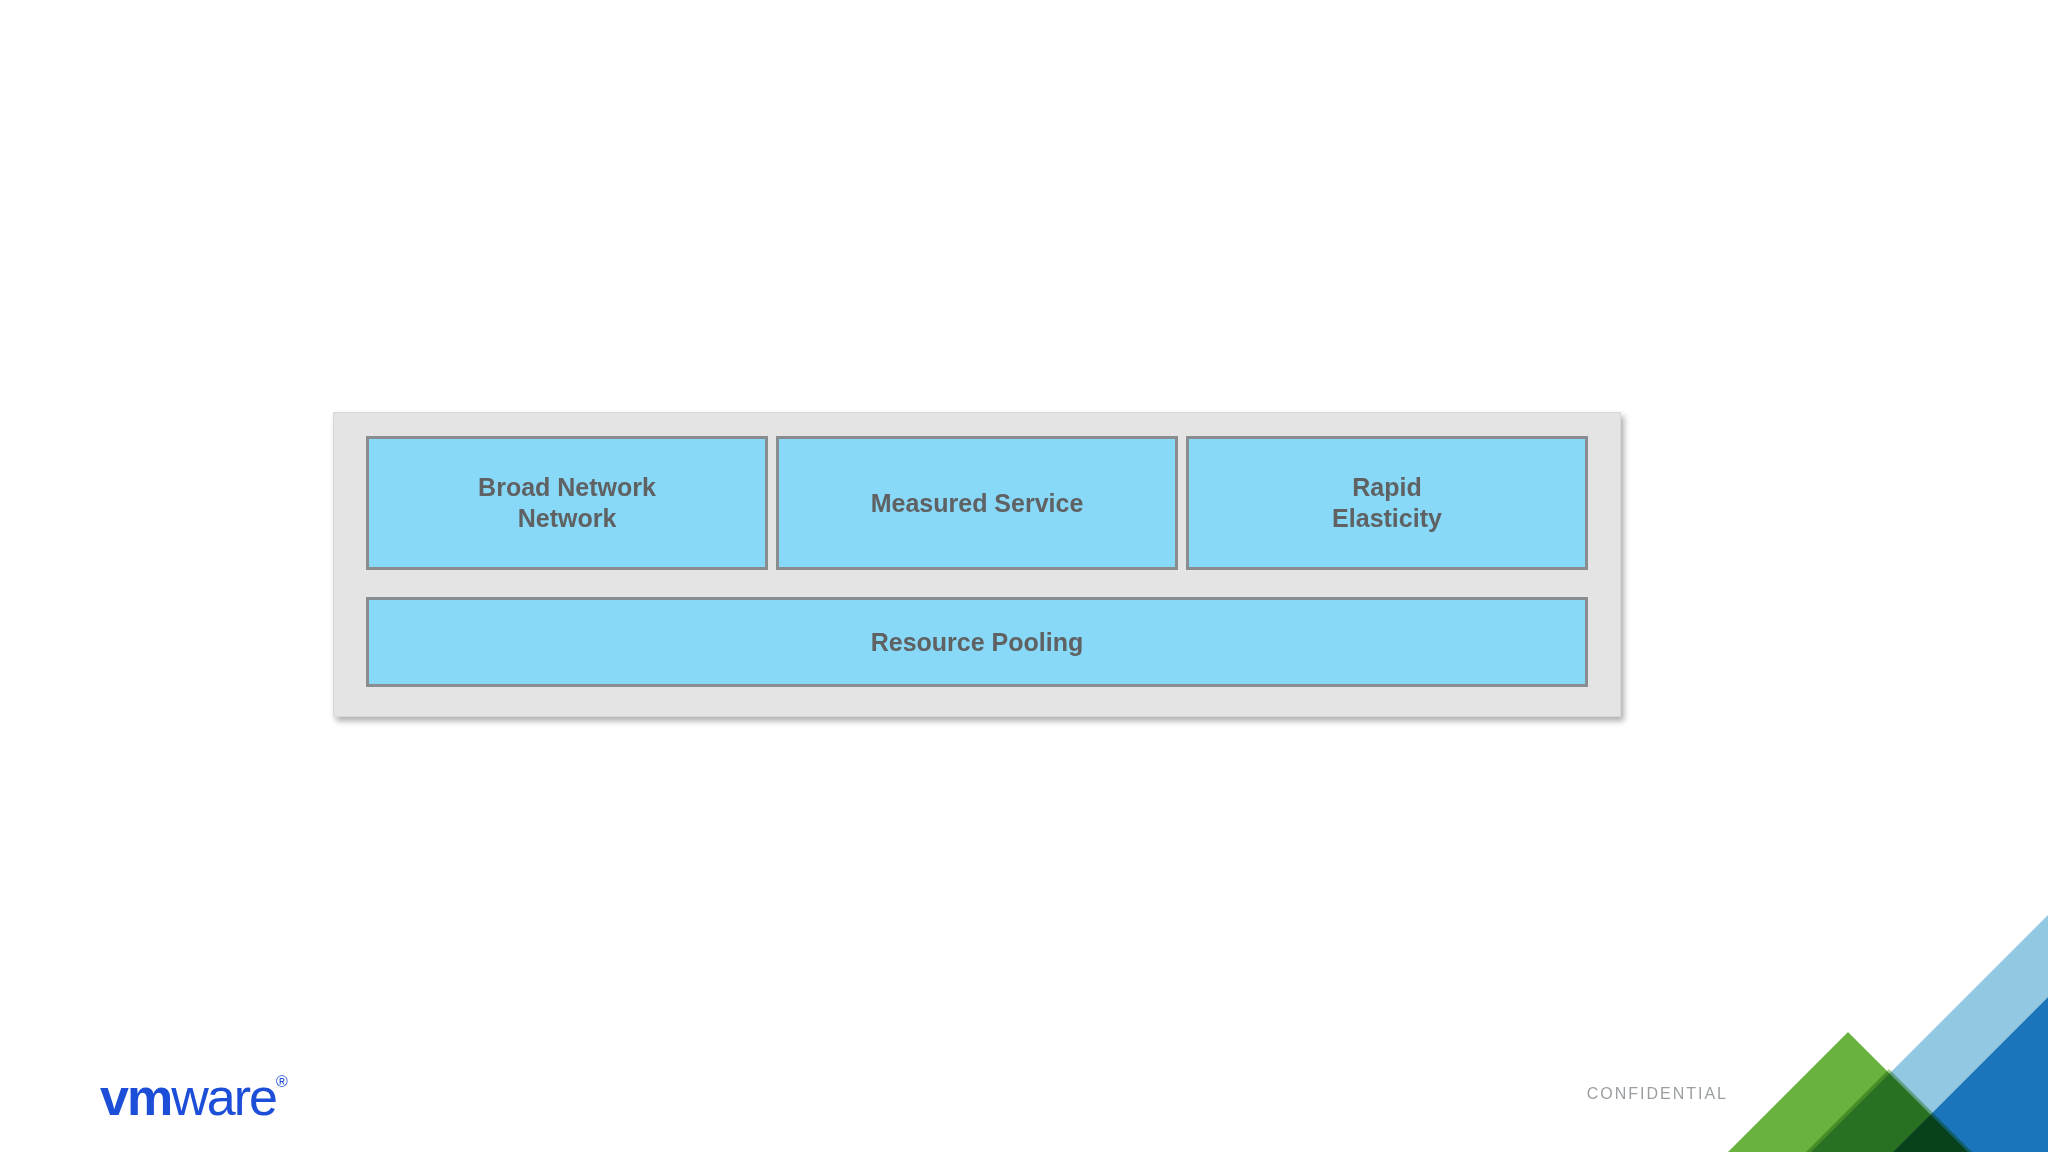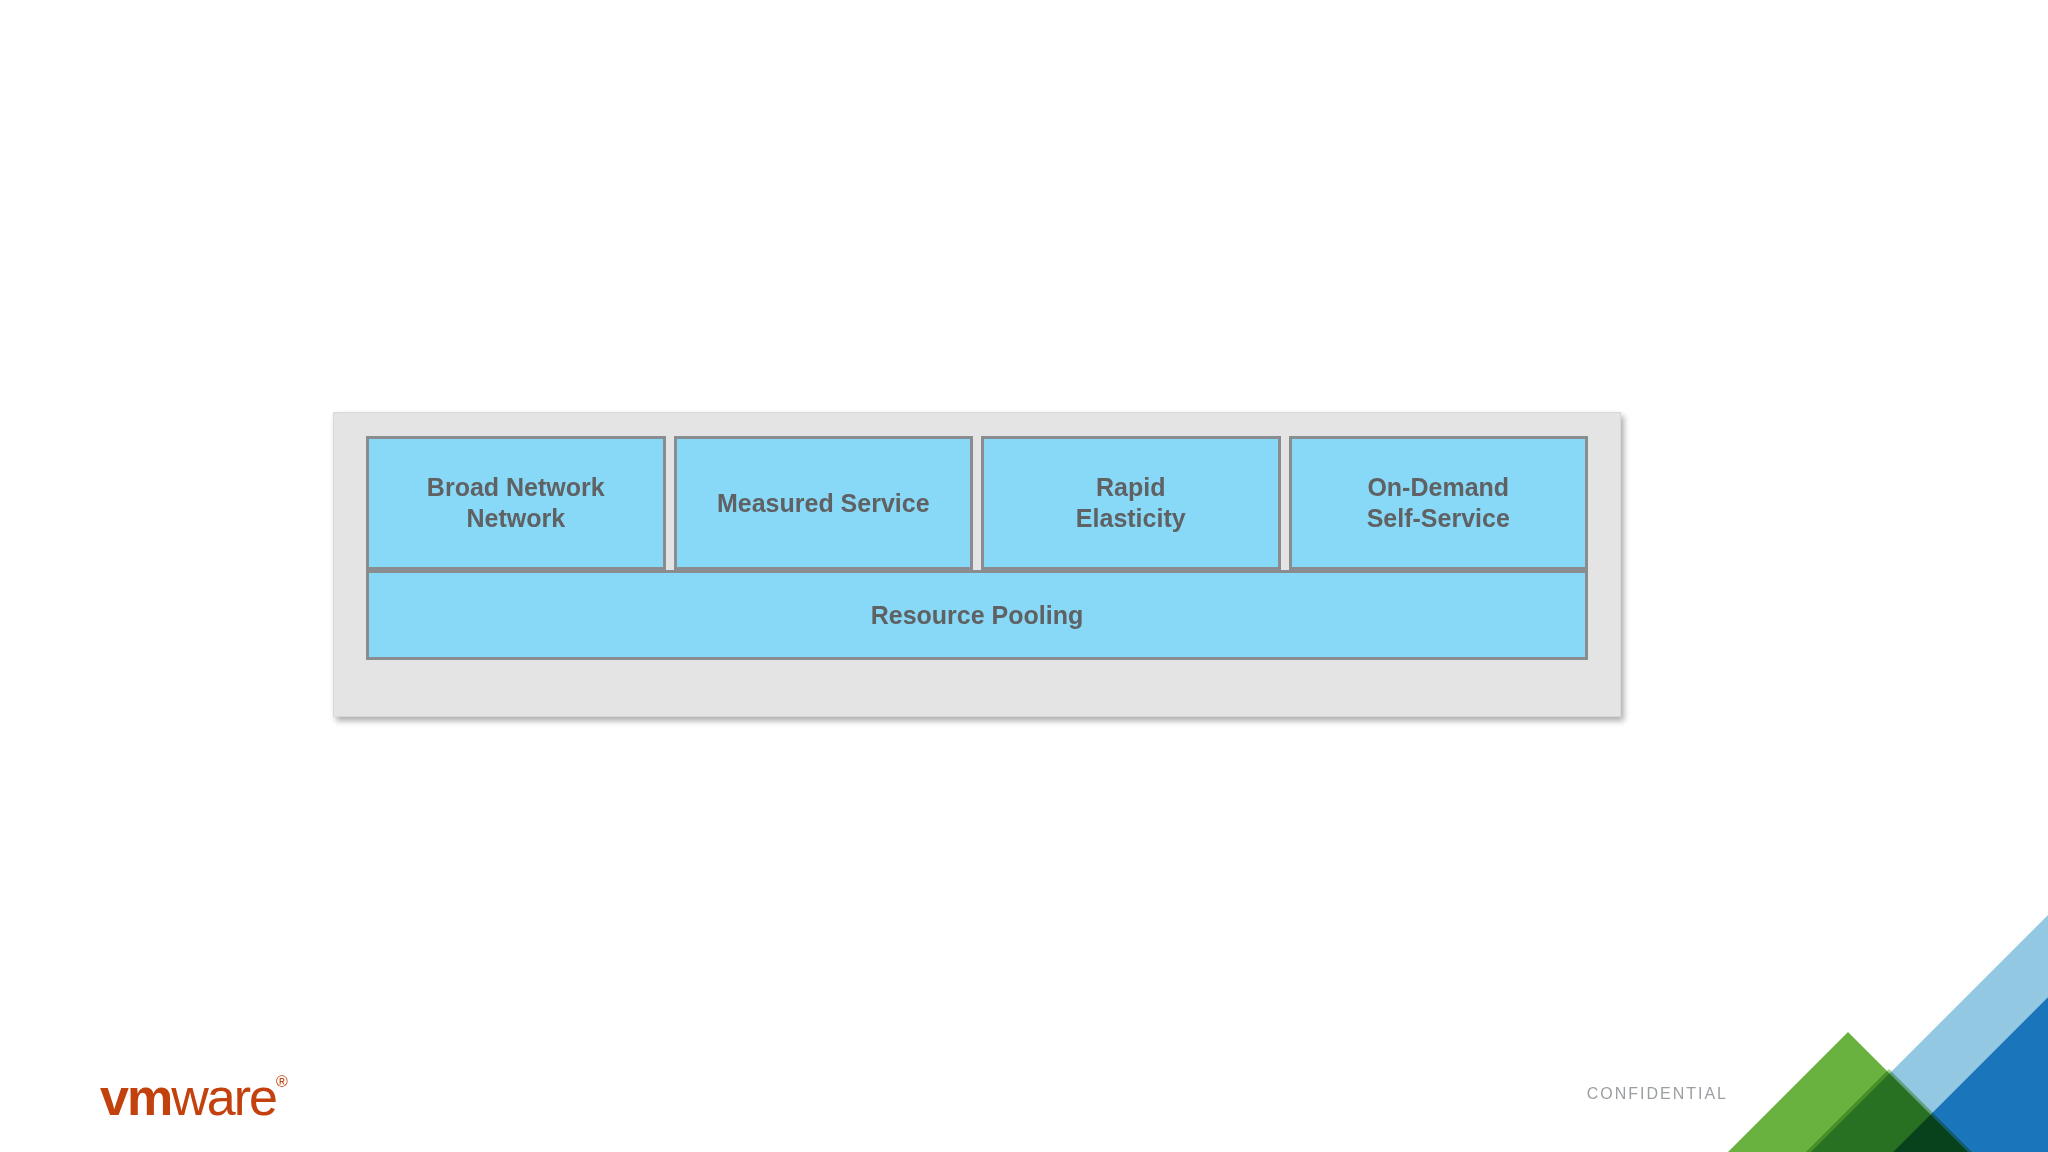--- a/index.html
+++ b/index.html
@@ -43,20 +43,21 @@
     flex-direction: column;
     justify-content: center;
     align-items: center;
     text-align: center;
     font-size: 25px;
     font-weight: bold;
     line-height: 31px;
     color: #5f6163;
   }
   .bottom-box {
+    margin-top: 27px;
     height: 90px;
     box-sizing: border-box;
     background: #87d9f7;
     border: 3px solid #898d8f;
     display: flex;
     flex-direction: column;
     justify-content: center;
     align-items: center;
     text-align: center;
     font-size: 25px;
@@ -64,21 +65,21 @@
     line-height: 31px;
     color: #5f6163;
   }
 
   
   .vmware-logo {
     position: absolute;
     left: 100px;
     top: 1067px;
     font-size: 52px;
-    color: #c2410c;
+    color: #1d4ed8;
     letter-spacing: -2px;
     white-space: nowrap;
   }
   .logo-bold { font-weight: bold; }
   .logo-light { font-weight: normal; }
   .logo-reg {
     font-size: 16px;
     font-weight: normal;
     vertical-align: 28px;
     letter-spacing: 0;
@@ -115,24 +116,20 @@
         <span>Broad Network</span>
         <span>Network</span>
       </div>
       <div class="feature-box">
         <span>Measured Service</span>
       </div>
       <div class="feature-box">
         <span>Rapid</span>
         <span>Elasticity</span>
       </div>
-      <div class="feature-box">
-        <span>On-Demand</span>
-        <span>Self-Service</span>
-      </div>
     </div>
     <div class="bottom-box">
       <span>Resource Pooling</span>
     </div>
   </div>
 
   <div class="vmware-logo"><span class="logo-bold">vm</span><span class="logo-light">ware</span><span class="logo-reg">®</span></div>
 
   <div class="confidential">CONFIDENTIAL</div>
 

